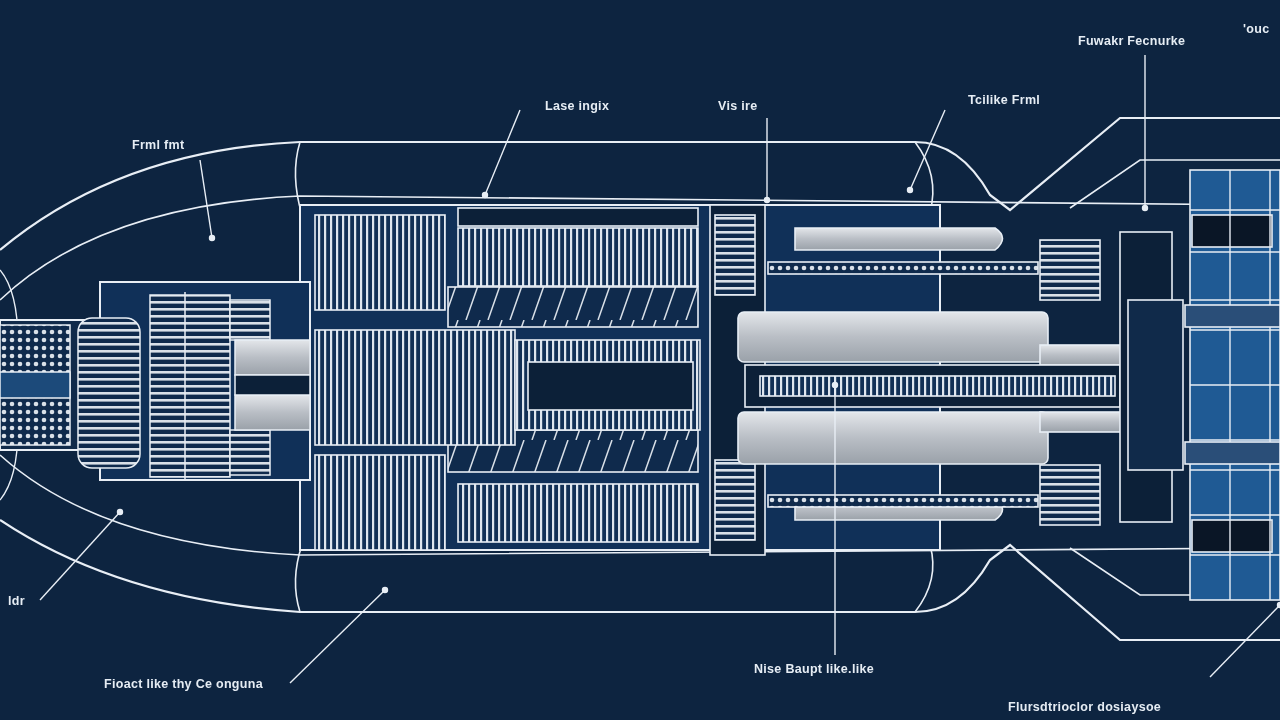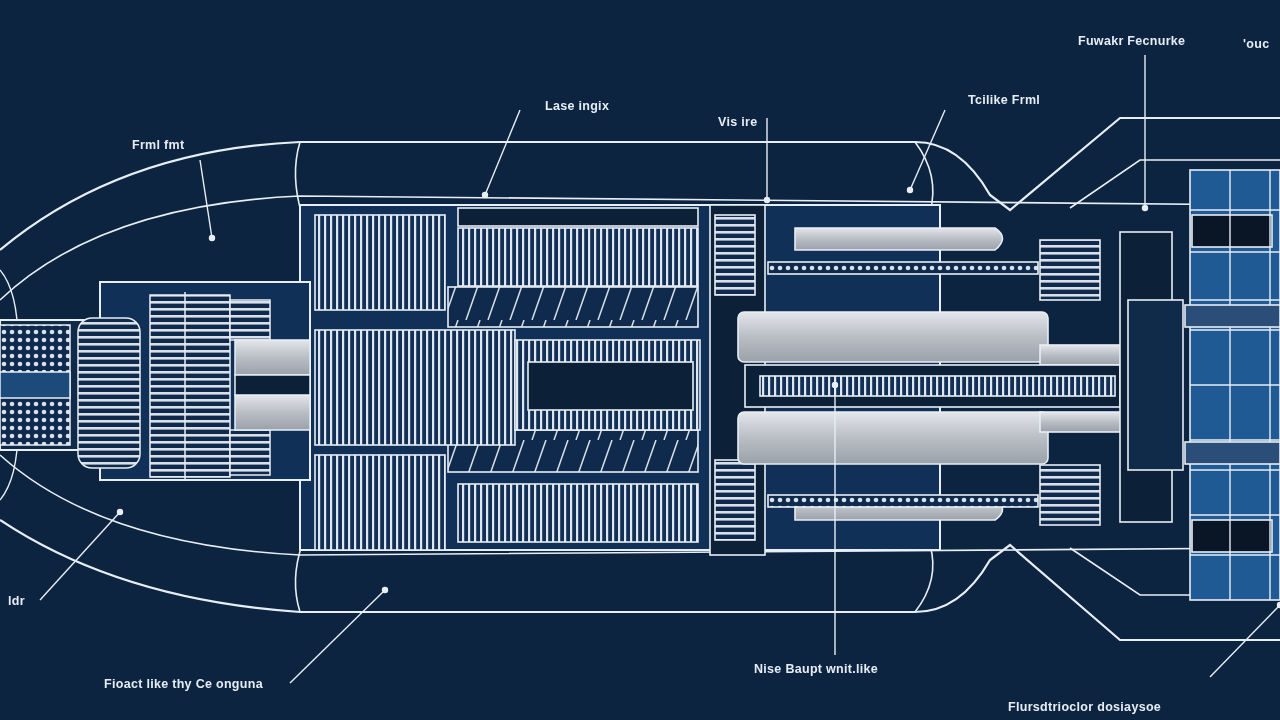--- a/index.html
+++ b/index.html
@@ -148,21 +148,21 @@
       <line x1="835" y1="655" x2="835" y2="385"></line>
       <circle cx="835" cy="385" r="2.5" fill="#e8eef5"></circle>
       <line x1="1210" y1="677" x2="1280" y2="605"></line>
       <circle cx="1280" cy="605" r="2.5" fill="#e8eef5"></circle>
     </g>
 </svg>
 
 <div id="labels"></div>
 
 <div class="lbl" style="left:1078px;top:34px">Fuwakr Fecnurke</div>
-<div class="lbl" style="left:1243px;top:37px">'ouc</div>
+<div class="lbl" style="left:1243px;top:22px">'ouc</div>
 <div class="lbl" style="left:545px;top:99px">Lase ingix</div>
-<div class="lbl" style="left:718px;top:115px">Vis ire</div>
+<div class="lbl" style="left:718px;top:99px">Vis ire</div>
 <div class="lbl" style="left:968px;top:93px">Tcilike Frml</div>
 <div class="lbl" style="left:132px;top:138px">Frml fmt</div>
 <div class="lbl" style="left:8px;top:594px">ldr</div>
 <div class="lbl" style="left:104px;top:677px">Fioact like thy  Ce onguna</div>
-<div class="lbl" style="left:754px;top:662px">Nise Baupt  wnit.like</div>
+<div class="lbl" style="left:754px;top:662px">Nise Baupt  like.like</div>
 <div class="lbl" style="left:1008px;top:700px">Flursdtrioclor dosiaysoe</div>
 
 </body></html>

